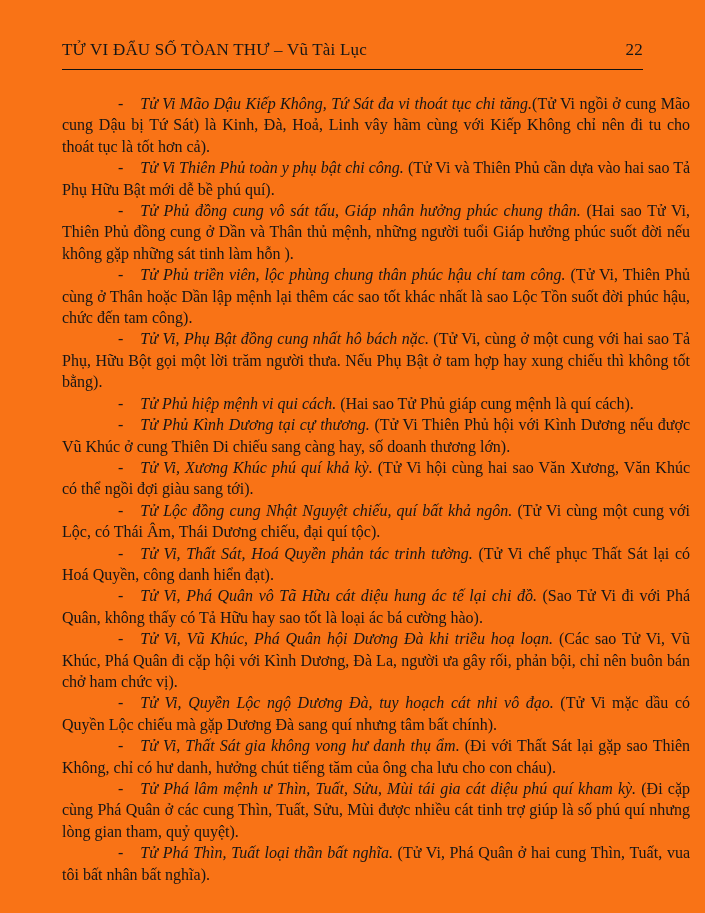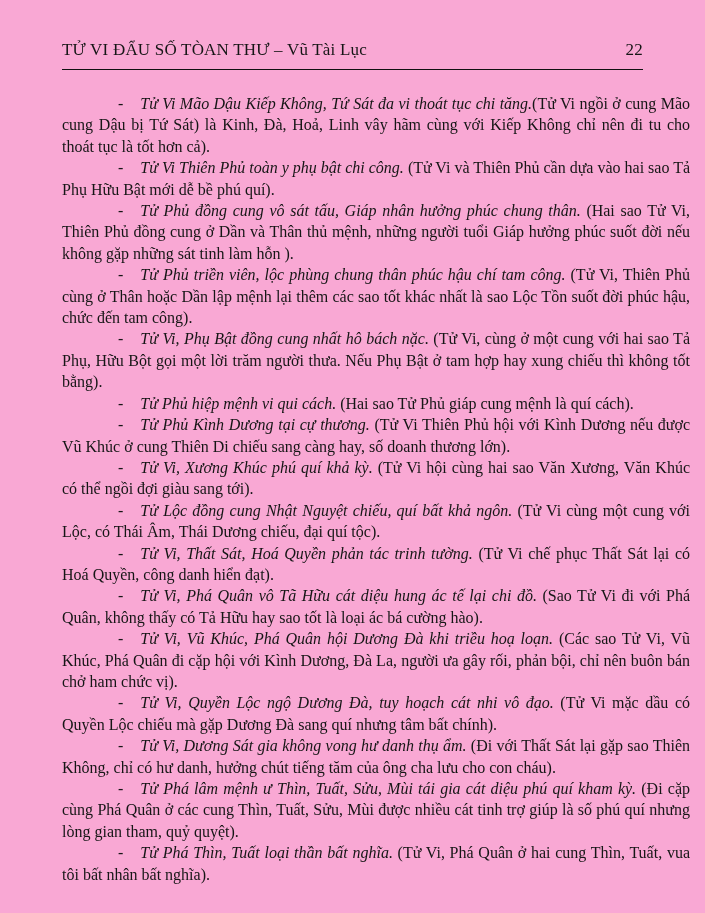--- a/index.html
+++ b/index.html
@@ -1,20 +1,20 @@
 <!DOCTYPE html>
 <html><head>
 <meta charset="utf-8">
 <style>
   html,body { margin:0; padding:0; background:#e8e8e8; }
   .page {
     position:relative;
     width:705px; height:913px;
     margin:0 auto;
-    background:#f9a8d4;
+    background:#f97316;
     color:#161616;
     font-family:"Liberation Serif", serif;
     box-sizing:border-box;
     padding:40px 15px 0 62px;
     overflow:hidden;
   }
   .header-block { width:581px; }
   .page-header {
     display:flex;
     justify-content:space-between;
@@ -57,17 +57,17 @@
       <p class="para"><span class="dash">-</span><i class="lead">Tử Phủ triền viên, lộc phùng chung thân phúc hậu chí tam công.</i><span class="rest"> (Tử Vi, Thiên Phủ cùng ở Thân hoặc Dần lập mệnh lại thêm các sao tốt khác nhất là sao Lộc Tồn suốt đời phúc hậu, chức đến tam công).</span></p>
       <p class="para"><span class="dash">-</span><i class="lead">Tử Vi, Phụ Bật đồng cung nhất hô bách nặc.</i><span class="rest"> (Tử Vi, cùng ở một cung với hai sao Tả Phụ, Hữu Bột gọi một lời trăm người thưa. Nếu Phụ Bật ở tam hợp hay xung chiếu thì không tốt bằng).</span></p>
       <p class="para"><span class="dash">-</span><i class="lead">Tử Phủ hiệp mệnh vi qui cách.</i><span class="rest"> (Hai sao Tử Phủ giáp cung mệnh là quí cách).</span></p>
       <p class="para"><span class="dash">-</span><i class="lead">Tử Phủ Kình Dương tại cự thương.</i><span class="rest"> (Tử Vi Thiên Phủ hội với Kình Dương nếu được Vũ Khúc ở cung Thiên Di chiếu sang càng hay, số doanh thương lớn).</span></p>
       <p class="para"><span class="dash">-</span><i class="lead">Tử Vi, Xương Khúc phú quí khả kỳ.</i><span class="rest"> (Tử Vi hội cùng hai sao Văn Xương, Văn Khúc có thể ngồi đợi giàu sang tới).</span></p>
       <p class="para"><span class="dash">-</span><i class="lead">Tử Lộc đồng cung Nhật Nguyệt chiếu, quí bất khả ngôn.</i><span class="rest"> (Tử Vi cùng một cung với Lộc, có Thái Âm, Thái Dương chiếu, đại quí tộc).</span></p>
       <p class="para"><span class="dash">-</span><i class="lead">Tử Vi, Thất Sát, Hoá Quyền phản tác trinh tường.</i><span class="rest"> (Tử Vi chế phục Thất Sát lại có Hoá Quyền, công danh hiển đạt).</span></p>
       <p class="para"><span class="dash">-</span><i class="lead">Tử Vi, Phá Quân vô Tã Hữu cát diệu hung ác tế lại chi đồ.</i><span class="rest"> (Sao Tử Vi đi với Phá Quân, không thấy có Tả Hữu hay sao tốt là loại ác bá cường hào).</span></p>
       <p class="para"><span class="dash">-</span><i class="lead">Tử Vi, Vũ Khúc, Phá Quân hội Dương Đà khi triều hoạ loạn.</i><span class="rest"> (Các sao Tử Vi, Vũ Khúc, Phá Quân đi cặp hội với Kình Dương, Đà La, người ưa gây rối, phản bội, chỉ nên buôn bán chở ham chức vị).</span></p>
       <p class="para"><span class="dash">-</span><i class="lead">Tử Vi, Quyền Lộc ngộ Dương Đà, tuy hoạch cát nhi vô đạo.</i><span class="rest"> (Tử Vi mặc dầu có Quyền Lộc chiếu mà gặp Dương Đà sang quí nhưng tâm bất chính).</span></p>
-      <p class="para"><span class="dash">-</span><i class="lead">Tử Vi, Dương Sát gia không vong hư danh thụ ẩm.</i><span class="rest"> (Đi với Thất Sát lại gặp sao Thiên Không, chỉ có hư danh, hưởng chút tiếng tăm của ông cha lưu cho con cháu).</span></p>
+      <p class="para"><span class="dash">-</span><i class="lead">Tử Vi, Thất Sát gia không vong hư danh thụ ẩm.</i><span class="rest"> (Đi với Thất Sát lại gặp sao Thiên Không, chỉ có hư danh, hưởng chút tiếng tăm của ông cha lưu cho con cháu).</span></p>
       <p class="para"><span class="dash">-</span><i class="lead">Tử Phá lâm mệnh ư Thìn, Tuất, Sửu, Mùi tái gia cát diệu phú quí kham kỳ.</i><span class="rest"> (Đi cặp cùng Phá Quân ở các cung Thìn, Tuất, Sửu, Mùi được nhiều cát tinh trợ giúp là số phú quí nhưng lòng gian tham, quỷ quyệt).</span></p>
       <p class="para"><span class="dash">-</span><i class="lead">Tử Phá Thìn, Tuất loại thần bất nghĩa.</i><span class="rest"> (Tử Vi, Phá Quân ở hai cung Thìn, Tuất, vua tôi bất nhân bất nghĩa).</span></p>
     </main>
 </div>
 
 </body></html>

